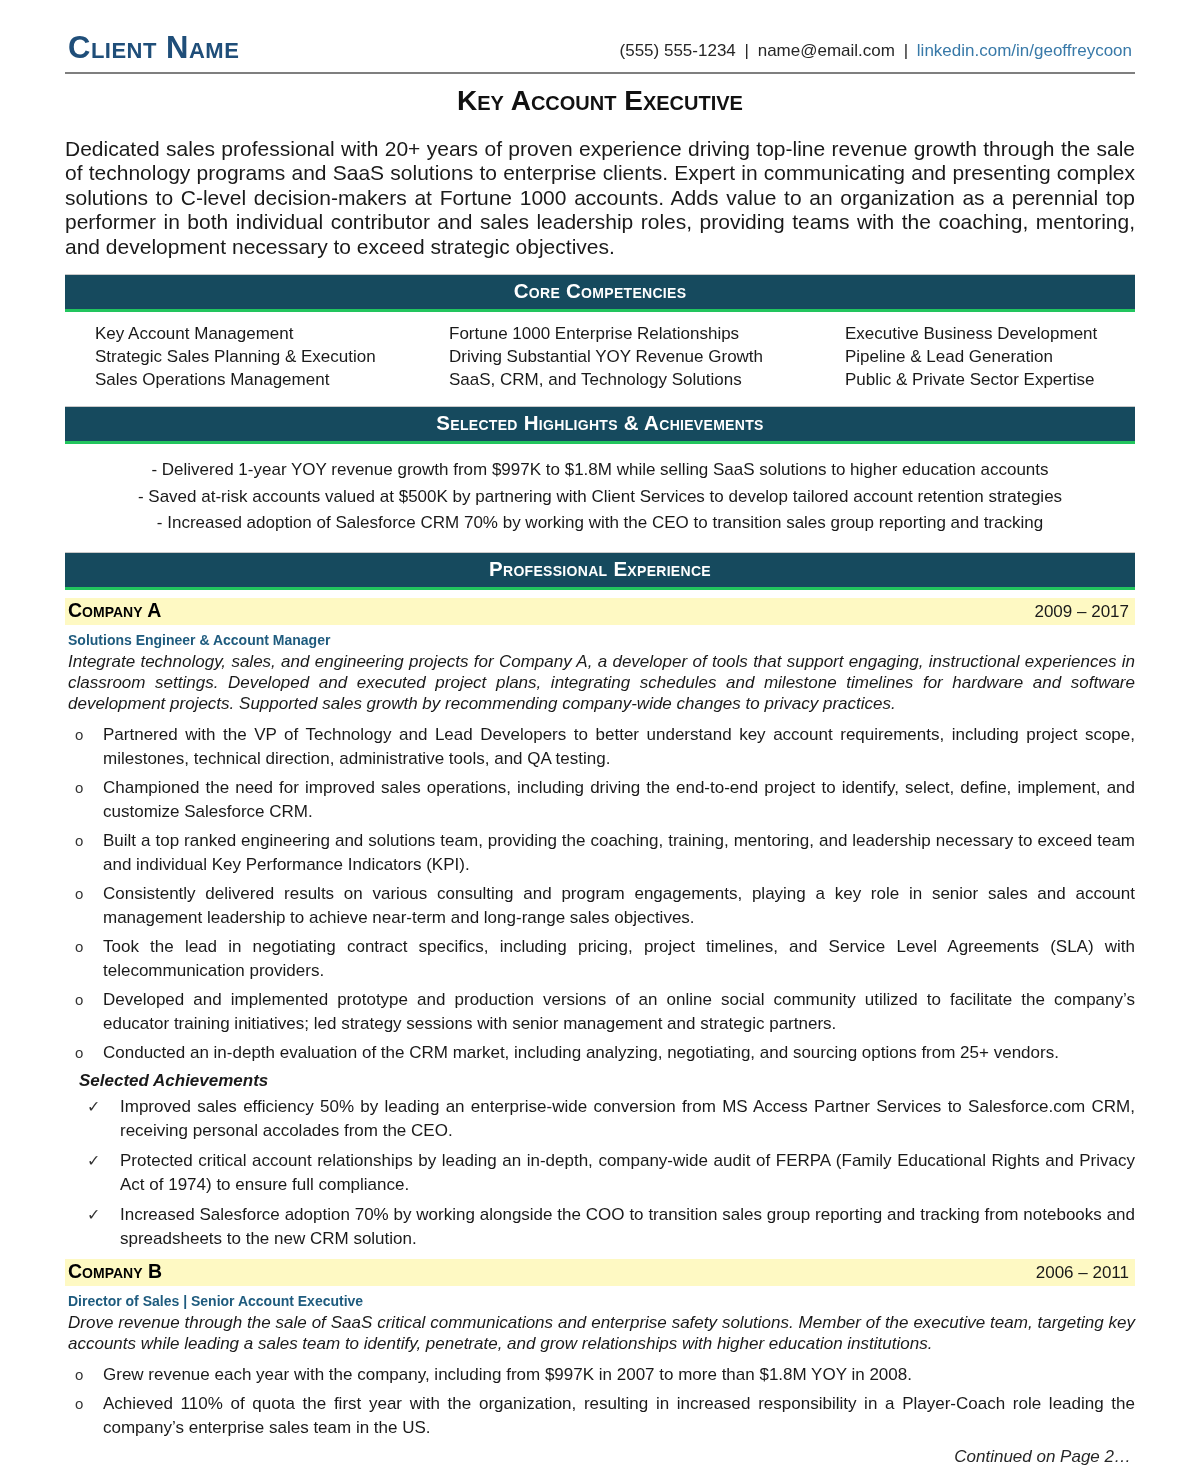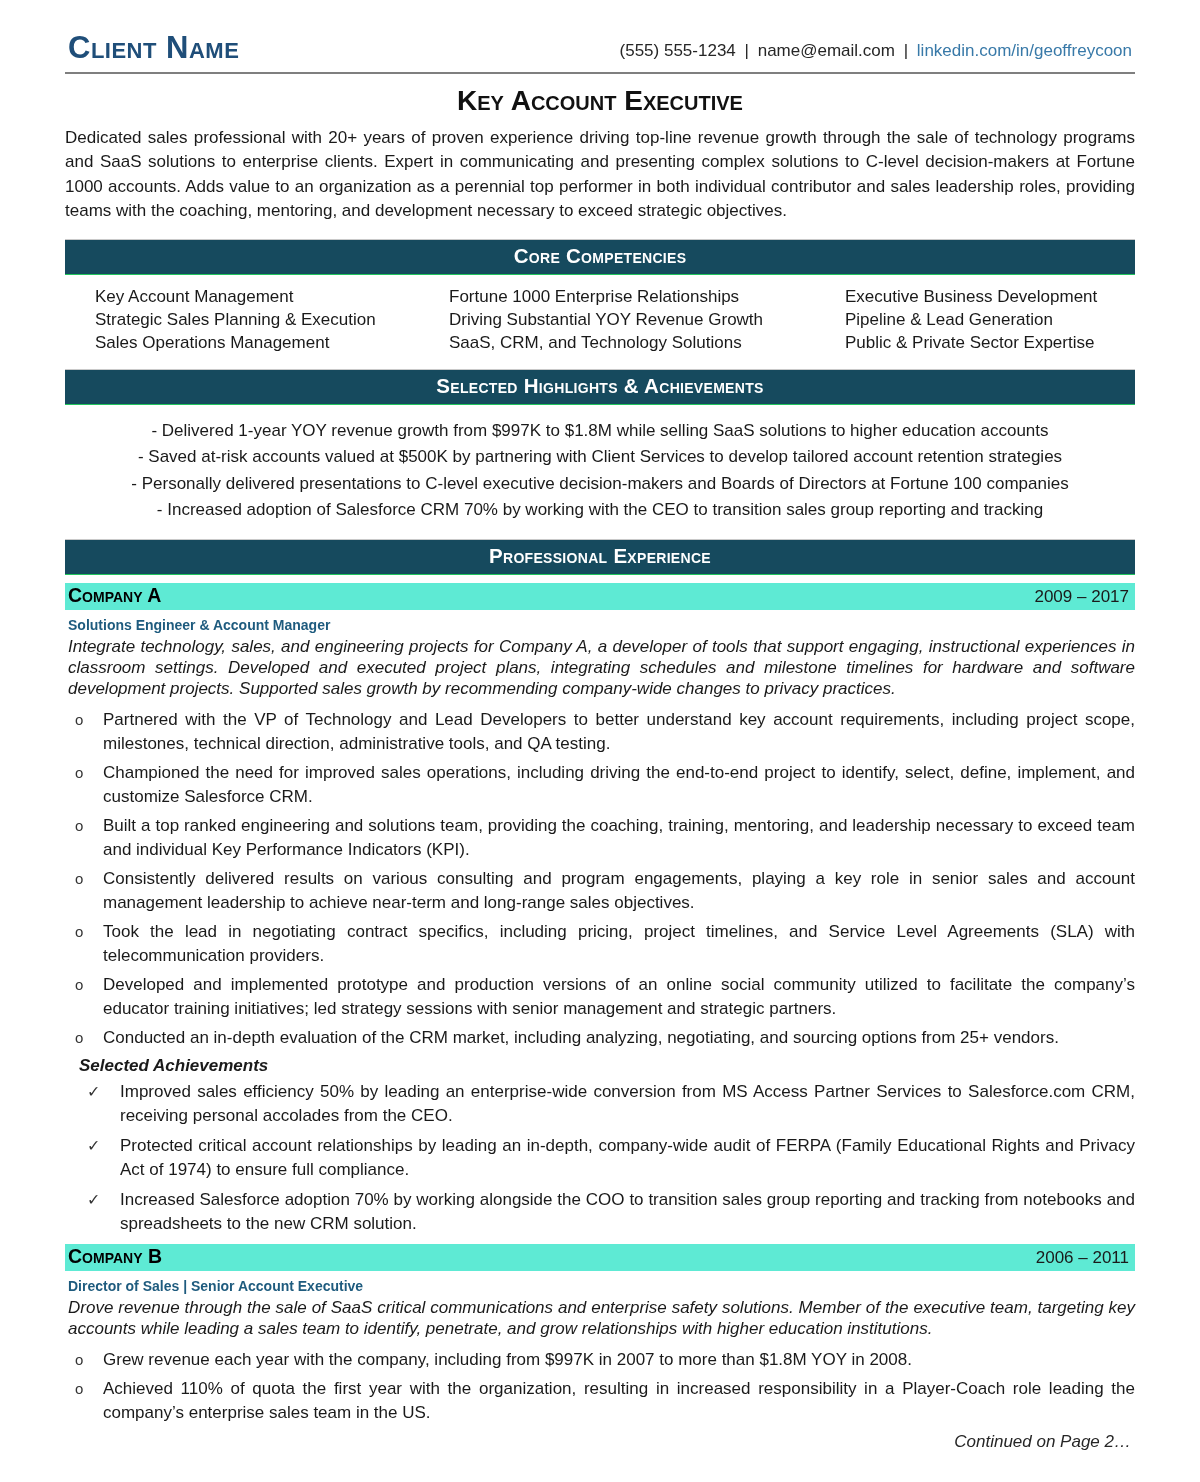--- a/index.html
+++ b/index.html
@@ -38,54 +38,54 @@
     margin-top: 12px;
     line-height: 1.1;
   }
   .doc-subtitle {
     text-align: center;
     font-size: 18px;
     color: #2E74A6;
     margin-top: 4px;
   }
   .summary {
-    font-size: 17px;
+    font-size: 21px;
     line-height: 24.5px;
     text-align: justify;
-    margin-top: 9px;
+    margin-top: 20px;
   }
 
   
   .banner {
     background: #164A5E;
     color: #ffffff;
     text-align: center;
     font-variant: small-caps;
     font-weight: bold;
     font-size: 20.5px;
     padding: 4px 0 6px 0;
     margin-top: 15px;
     border-top: 1px solid #c9c9c9;
-    border-bottom: 1px solid #22c55e;
+    border-bottom: 3px solid #22c55e;
     letter-spacing: 0.3px;
   }
 
   
   .competencies { display: flex; margin-top: 10px; padding: 0 3px; }
   .comp-col { font-size: 17px; line-height: 23px; }
   .comp-col-1 { width: 354px; margin-left: 27px; }
   .comp-col-2 { width: 396px; }
   .comp-col-3 { flex: 1; }
 
   
   .highlights { margin-top: 13px; text-align: center; font-size: 17px; line-height: 26.5px; }
 
   
   .company-bar {
-    background: #5eead4;
+    background: #fef9c3;
     display: flex;
     justify-content: space-between;
     align-items: baseline;
     padding: 2px 6px 3px 3px;
     margin-top: 8px;
   }
   .company-name { font-variant: small-caps; font-weight: bold; font-size: 19.5px; color: #000; line-height: 1.1; }
   .company-dates { font-size: 17px; color: #1a1a1a; }
   .role-title { font-weight: bold; font-size: 14px; color: #1E5B7E; margin: 7px 0 0 3px; }
   .overview { font-style: italic; font-size: 17px; line-height: 21px; text-align: justify; margin: 3px 0 0 3px; }
@@ -152,21 +152,20 @@
       <div>Executive Business Development</div>
       <div>Pipeline &amp; Lead Generation</div>
       <div>Public &amp; Private Sector Expertise</div>
     </div>
   </div>
 
   <div class="banner">Selected Highlights &amp; Achievements</div>
   <div class="highlights">
     <div>- Delivered 1-year YOY revenue growth from $997K to $1.8M while selling SaaS solutions to higher education accounts</div>
     <div>- Saved at-risk accounts valued at $500K by partnering with Client Services to develop tailored account retention strategies</div>
-    <div>- Personally delivered presentations to C-level executive decision-makers and Boards of Directors at Fortune 100 companies</div>
     <div>- Increased adoption of Salesforce CRM 70% by working with the CEO to transition sales group reporting and tracking</div>
   </div>
 
   <div class="banner">Professional Experience</div>
 
   <div class="company-bar">
     <div class="company-name">Company A</div>
     <div class="company-dates">2009 – 2017</div>
   </div>
   <div class="role-title">Solutions Engineer &amp; Account Manager</div>

